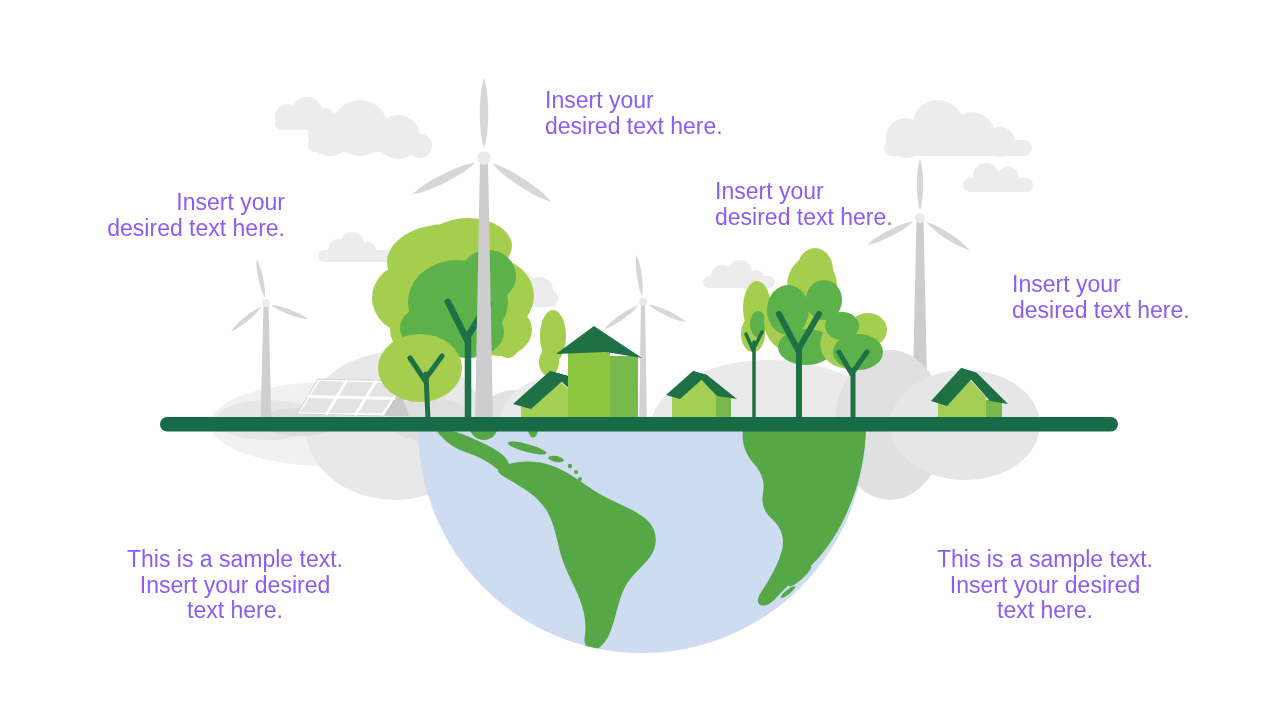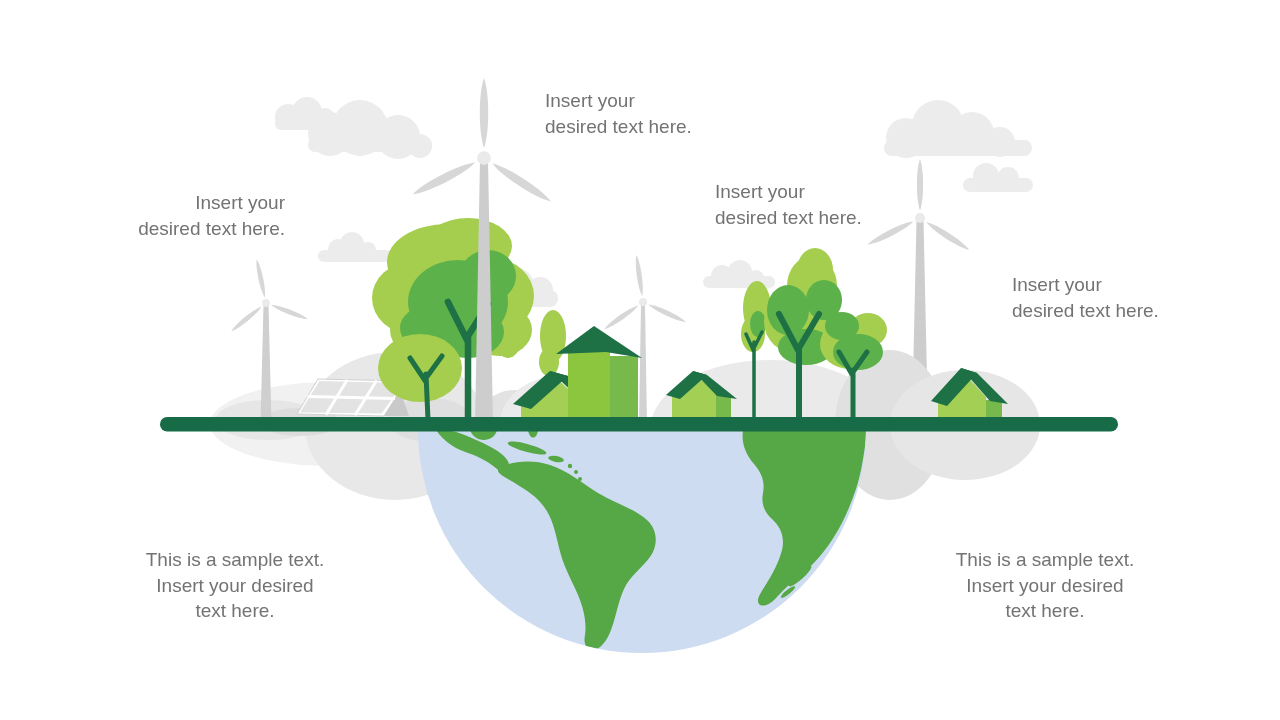--- a/index.html
+++ b/index.html
@@ -1,19 +1,19 @@
 <!DOCTYPE html>
 <html><head>
 <meta charset="utf-8">
 <style>
   html,body{margin:0;padding:0;background:#fff;}
   .stage{position:relative;width:1280px;height:720px;background:#ffffff;overflow:hidden;
          font-family:"Liberation Sans","DejaVu Sans",sans-serif;}
   .scene{position:absolute;left:0;top:0;width:1280px;height:720px;}
-  .ph{position:absolute;color:#737373;font-size:19px;line-height:25.5px;font-weight:400;}
+  .ph{position:absolute;color:#8b5cf6;font-size:23px;line-height:25.5px;font-weight:400;}
   .ph .ln{display:block;}
   .ph-top{left:545px;top:88px;text-align:left;}
   .ph-left{left:65px;top:190px;width:220px;text-align:right;}
   .ph-midright{left:715px;top:179px;text-align:left;}
   .ph-right{left:1012px;top:272px;text-align:left;}
   .ph-bl{left:110px;top:547px;width:250px;text-align:center;}
   .ph-br{left:920px;top:547px;width:250px;text-align:center;}
 </style>
 </head>
 <body>

